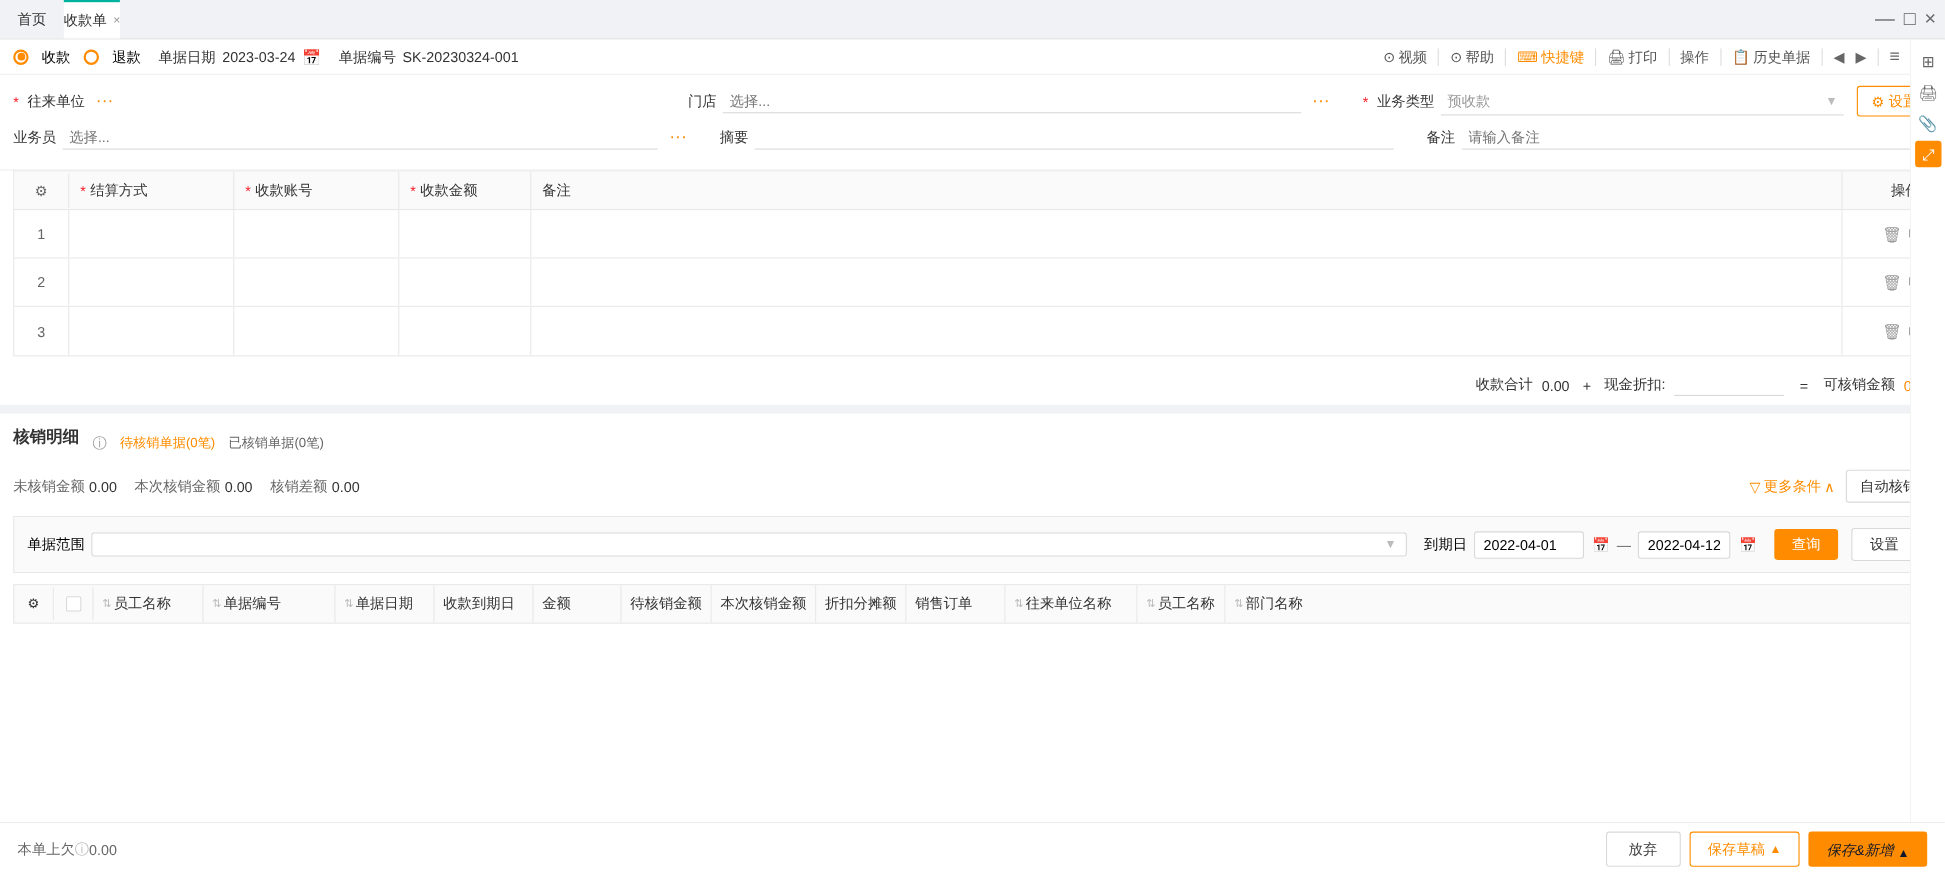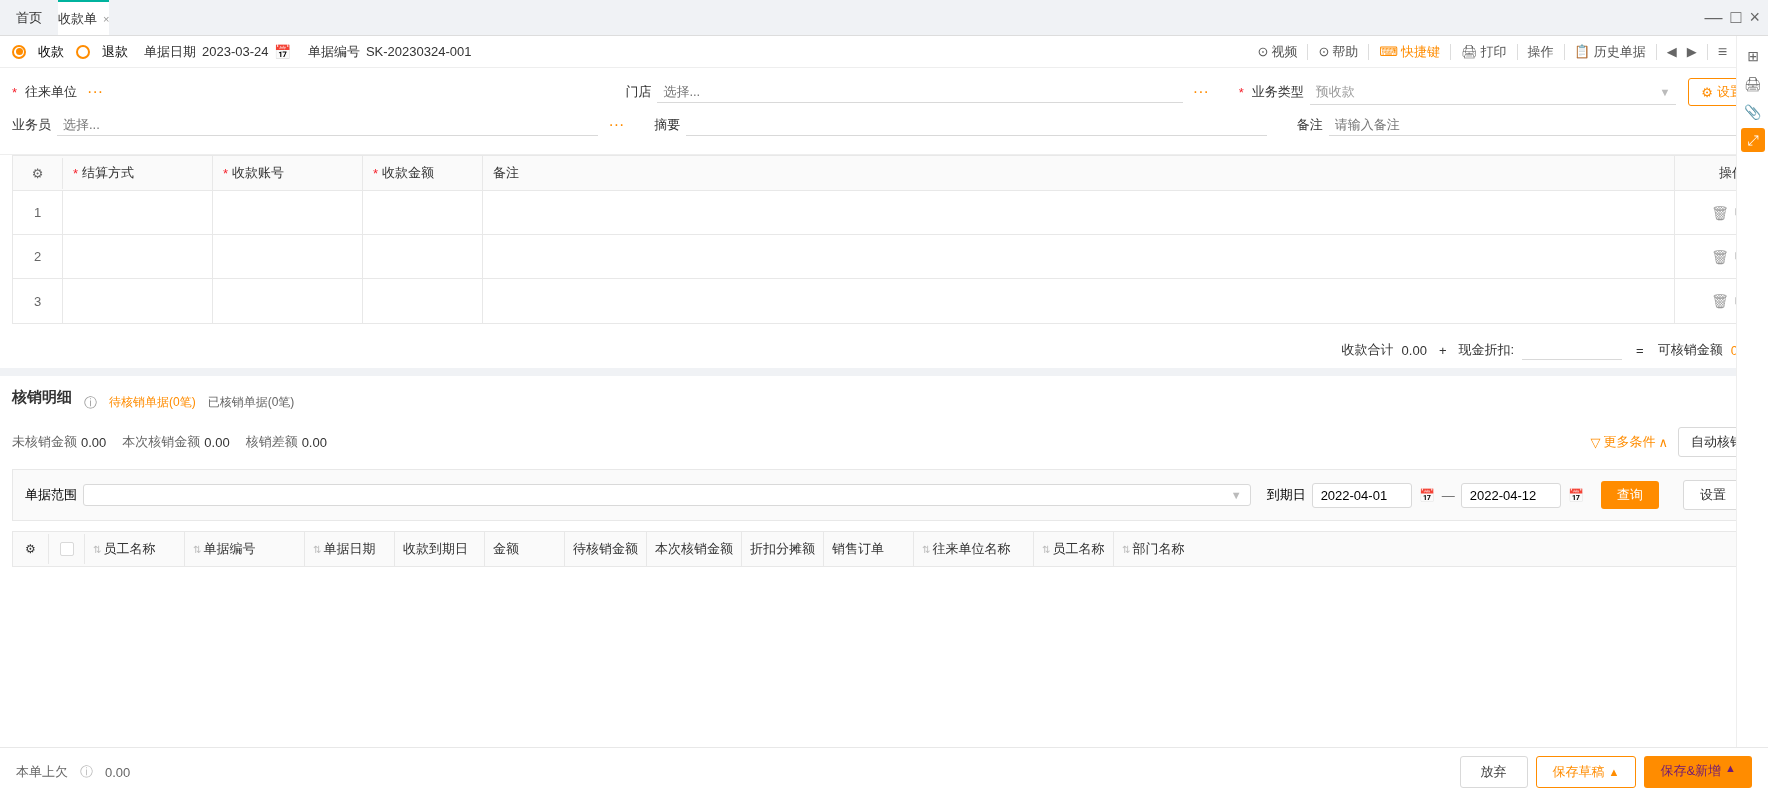--- a/index.html
+++ b/index.html
@@ -92,21 +92,21 @@
     .tab-link-inactive { color: #666; cursor: pointer; font-size: 12px; }
     .stats-row { display: flex; align-items: center; gap: 16px; margin-bottom: 12px; }
     .stat-item { display: flex; align-items: center; gap: 4px; color: #333; }
     .stat-label { color: #666; }
     .stat-value { color: #333; }
     .filter-row { display: flex; align-items: center; gap: 16px; margin-bottom: 10px; background: #fafafa; padding: 10px 12px; border: 1px solid #e8e8e8; }
     .filter-field { display: flex; align-items: center; gap: 6px; flex: 1; }
     .filter-select { flex: 1; border: 1px solid #d9d9d9; border-radius: 3px; padding: 4px 8px; background: #fff; outline: none; display: flex; align-items: center; justify-content: space-between; cursor: pointer; }
     .date-input { border: 1px solid #d9d9d9; border-radius: 3px; padding: 4px 8px; background: #fff; outline: none; }
     .date-sep { color: #666; }
-    .actions-right { margin-left: auto; display: flex; gap: 24px; align-items: center; }
+    .actions-right { margin-left: auto; display: flex; gap: 12px; align-items: center; }
 
     
     .btn-query { background: #ff8c00; color: #fff; border: none; border-radius: 3px; padding: 5px 16px; cursor: pointer; font-size: 13px; }
     .btn-settings { background: #fff; color: #333; border: 1px solid #d9d9d9; border-radius: 3px; padding: 5px 16px; cursor: pointer; font-size: 13px; }
     .btn-auto { background: #fff; color: #333; border: 1px solid #d9d9d9; border-radius: 3px; padding: 5px 12px; cursor: pointer; font-size: 13px; }
     .btn-more-cond { display: flex; align-items: center; gap: 3px; color: #ff8c00; cursor: pointer; font-size: 12px; }
 
     
     .bottom-table-header { display: flex; align-items: center; background: #fafafa; border-bottom: 1px solid #e8e8e8; border-top: 1px solid #e8e8e8; border-left: 1px solid #e8e8e8; border-right: 1px solid #e8e8e8; margin: 0 0; }
     .bth { padding: 8px 8px; color: #333; font-weight: 500; border-right: 1px solid #e8e8e8; display: flex; align-items: center; gap: 2px; white-space: nowrap; font-size: 12px; }
@@ -122,25 +122,25 @@
     .bth-current { flex: 0 0 80px; }
     .bth-discount { flex: 0 0 80px; }
     .bth-salesorder { flex: 0 0 90px; }
     .bth-from { flex: 0 0 120px; }
     .bth-staff { flex: 0 0 80px; }
     .bth-dept { flex: 0 0 80px; }
     .bth-settings { flex: 0 0 36px; justify-content: center; }
 
     
     .bottom-footer { position: fixed; bottom: 0; left: 0; width: 100%; background: #fff; border-top: 1px solid #e8e8e8; padding: 8px 16px; display: flex; align-items: center; }
-    .footer-info { display: flex; align-items: center; gap: 12px; color: #666; font-size: 12px; }
+    .footer-info { display: flex; align-items: center; gap: 0; color: #666; font-size: 12px; }
     .footer-actions { margin-left: auto; display: flex; gap: 8px; }
     .btn-discard { background: #fff; color: #404040; border: 1px solid #d9d9d9; border-radius: 3px; padding: 6px 20px; cursor: pointer; font-size: 13px; }
     .btn-save-draft { background: #fff; color: #ff8c00; border: 1px solid #ff8c00; border-radius: 3px; padding: 6px 16px; cursor: pointer; font-size: 13px; display: flex; align-items: center; gap: 4px; }
-    .btn-save-new { background: #ff8c00; color: #701a75; border: none; border-radius: 3px; padding: 6px 16px; cursor: pointer; font-size: 13px; display: flex; align-items: flex-start; gap: 4px; }
+    .btn-save-new { background: #ff8c00; color: #0f172a; border: none; border-radius: 3px; padding: 6px 16px; cursor: pointer; font-size: 13px; display: flex; align-items: flex-end; gap: 4px; font-style: italic; }
     .btn-arrow { font-size: 11px; }
 
     
     .right-sidebar { position: fixed; right: 0; top: 36px; width: 32px; display: flex; flex-direction: column; gap: 4px; padding: 8px 4px; background: #fff; border-left: 1px solid #eee; height: calc(796px - 36px - 44px); }
     .sidebar-icon { width: 24px; height: 24px; display: flex; align-items: center; justify-content: center; color: #666; cursor: pointer; font-size: 14px; }
     .sidebar-icon.active { background: #ff8c00; color: #fff; border-radius: 3px; }
 
     .calendar-icon { color: #ff8c00; cursor: pointer; font-size: 13px; margin-left: 2px; }
 
     .checkbox-wrap { width: 14px; height: 14px; border: 1px solid #d9d9d9; border-radius: 2px; background: #fff; display: flex; align-items: center; justify-content: center; cursor: pointer; }
@@ -419,21 +419,21 @@
         <div class="filter-select" style="width:280px;display:flex;align-items:center;justify-content:space-between;">
           <span></span>
           <span style="color:#bbb;font-size:11px;">▼</span>
         </div>
       </div>
       <div class="filter-field" style="flex:none;">
         <label>到期日</label>
         <input type="text" class="date-input" style="width: 100px;" value="2022-04-01">
         <span class="calendar-icon">📅</span>
         <span class="date-sep">—</span>
-        <input type="text" class="date-input" style="width: 100px;" value="2022-04-12">
+        <input type="text" class="date-input" style="width: 84px;" value="2022-04-12">
         <span class="calendar-icon">📅</span>
       </div>
       <div class="actions-right">
         <button class="btn-query">查询</button>
         <button class="btn-settings">设置</button>
       </div>
     </div>
 
     <div class="bottom-table-header">
       <div class="bth bth-settings">⚙</div>

